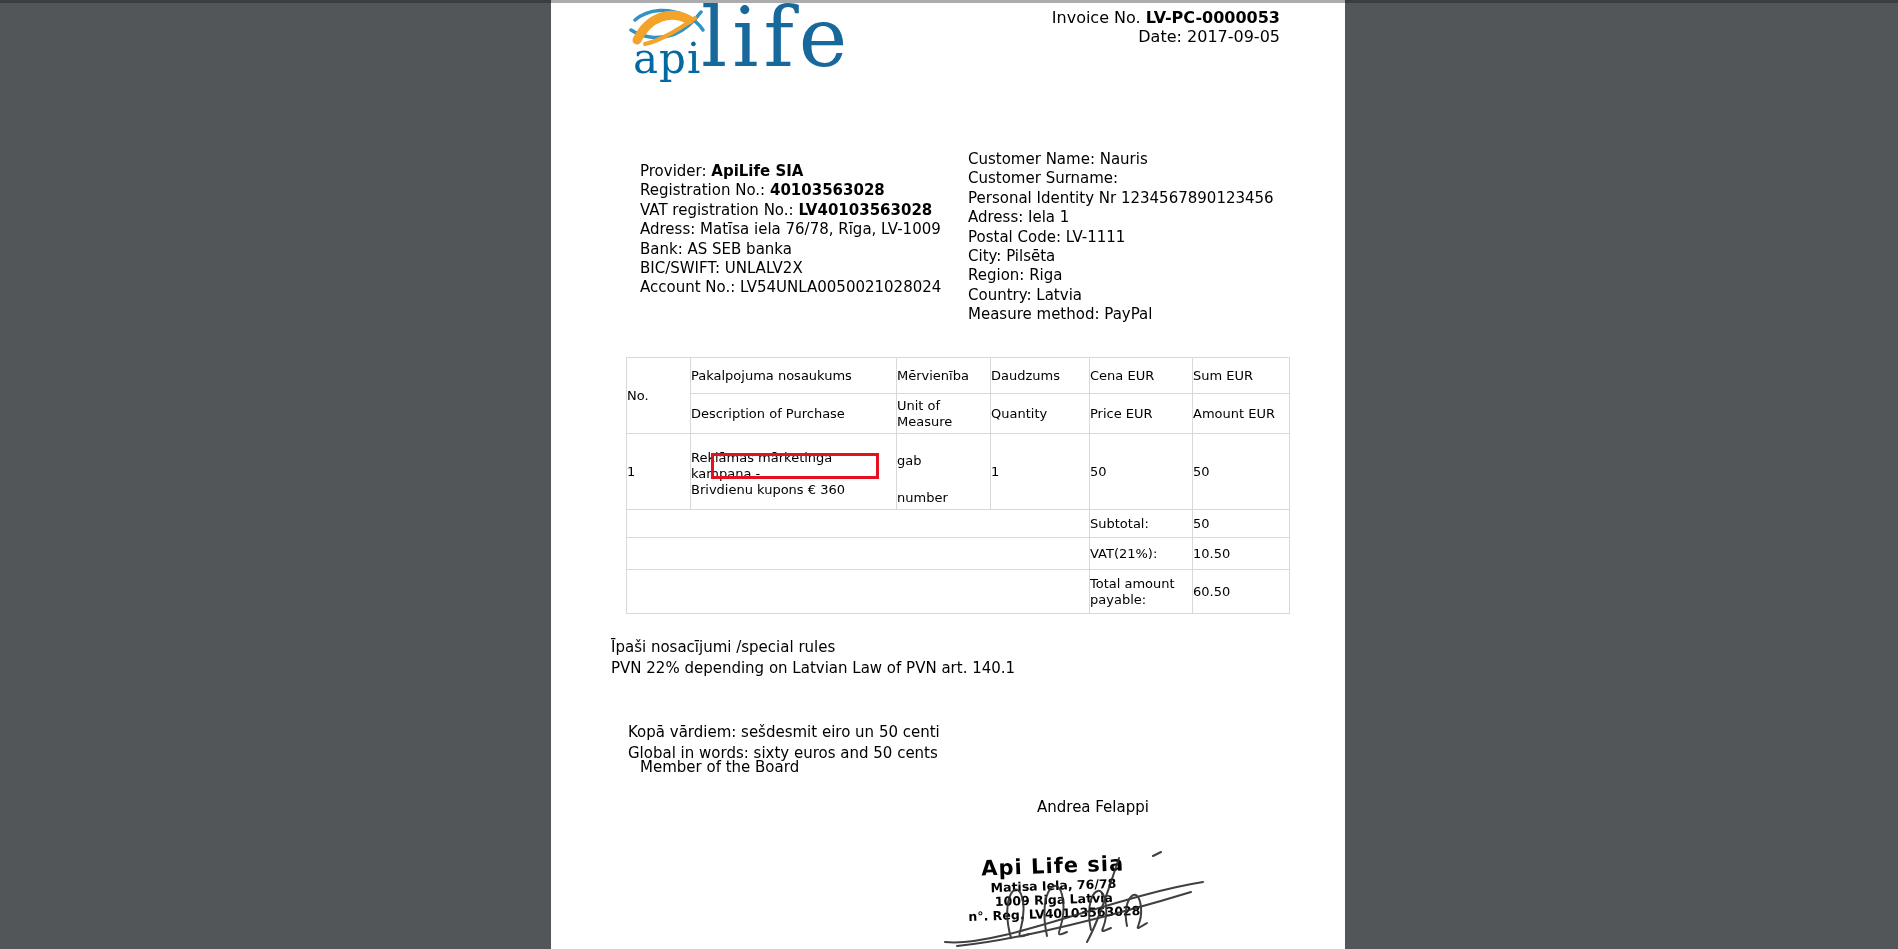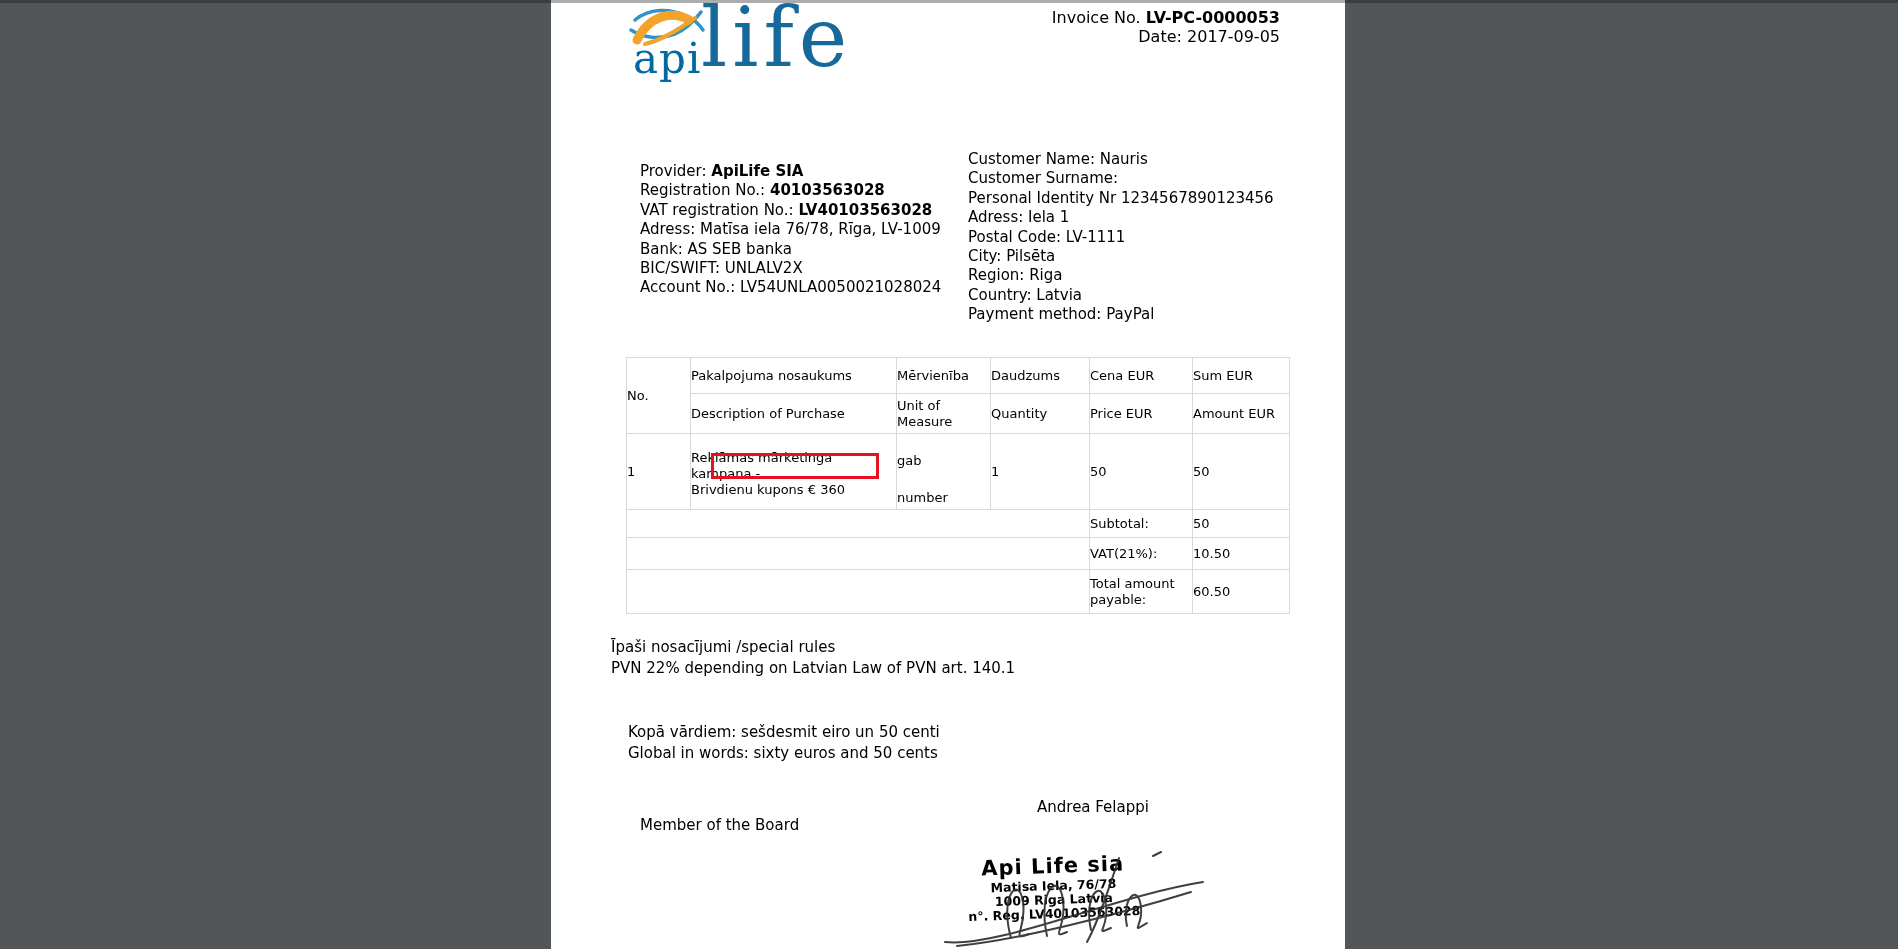--- a/index.html
+++ b/index.html
@@ -40,21 +40,21 @@
   tr.tot-vat td { height:32px; }
   tr.tot-total td { height:44px; }
   td.blank { border:none; border-left:1px solid #d9d9d9; }
   td.tlabel { text-align:right; padding-right:6px; }
 
   
   .special { position:absolute; left:60px; top:637px; font-size:15px; line-height:21px; }
   .words { position:absolute; left:77px; top:722px; font-size:15px; line-height:21px; }
 
   
-  .sig-left { position:absolute; left:89px; top:816px; font-size:15px; }
+  .sig-left { position:absolute; left:89px; top:758px; font-size:15px; }
   .sig-right { position:absolute; left:486px; top:798px; font-size:15px; }
   .stamp { position:absolute; left:405px; top:854px; width:195px; text-align:center; transform:rotate(-2deg); }
   .stamp-name { font-size:21px; font-weight:bold; letter-spacing:1px; line-height:25px; }
   .stamp-line { font-size:12.5px; font-weight:bold; line-height:14px; }
   .scrawl { position:absolute; left:388px; top:848px; z-index:5; }
 </style>
 </head>
 <body>
 
 <div class="stage">
@@ -90,21 +90,21 @@
 
     <div class="info customer">
       <div>Customer Name: Nauris</div>
       <div>Customer Surname:</div>
       <div>Personal Identity Nr 1234567890123456</div>
       <div>Adress: Iela 1</div>
       <div>Postal Code: LV-1111</div>
       <div>City: Pilsēta</div>
       <div>Region: Riga</div>
       <div>Country: Latvia</div>
-      <div>Payment method: PayPal</div>
+      <div>Measure method: PayPal</div>
     </div>
 
     <div class="tbl-wrap">
       <table class="items">
         <colgroup>
           <col style="width:64px">
             <col style="width:206px">
             <col style="width:94px">
           <col style="width:99px">
             <col style="width:103px">

